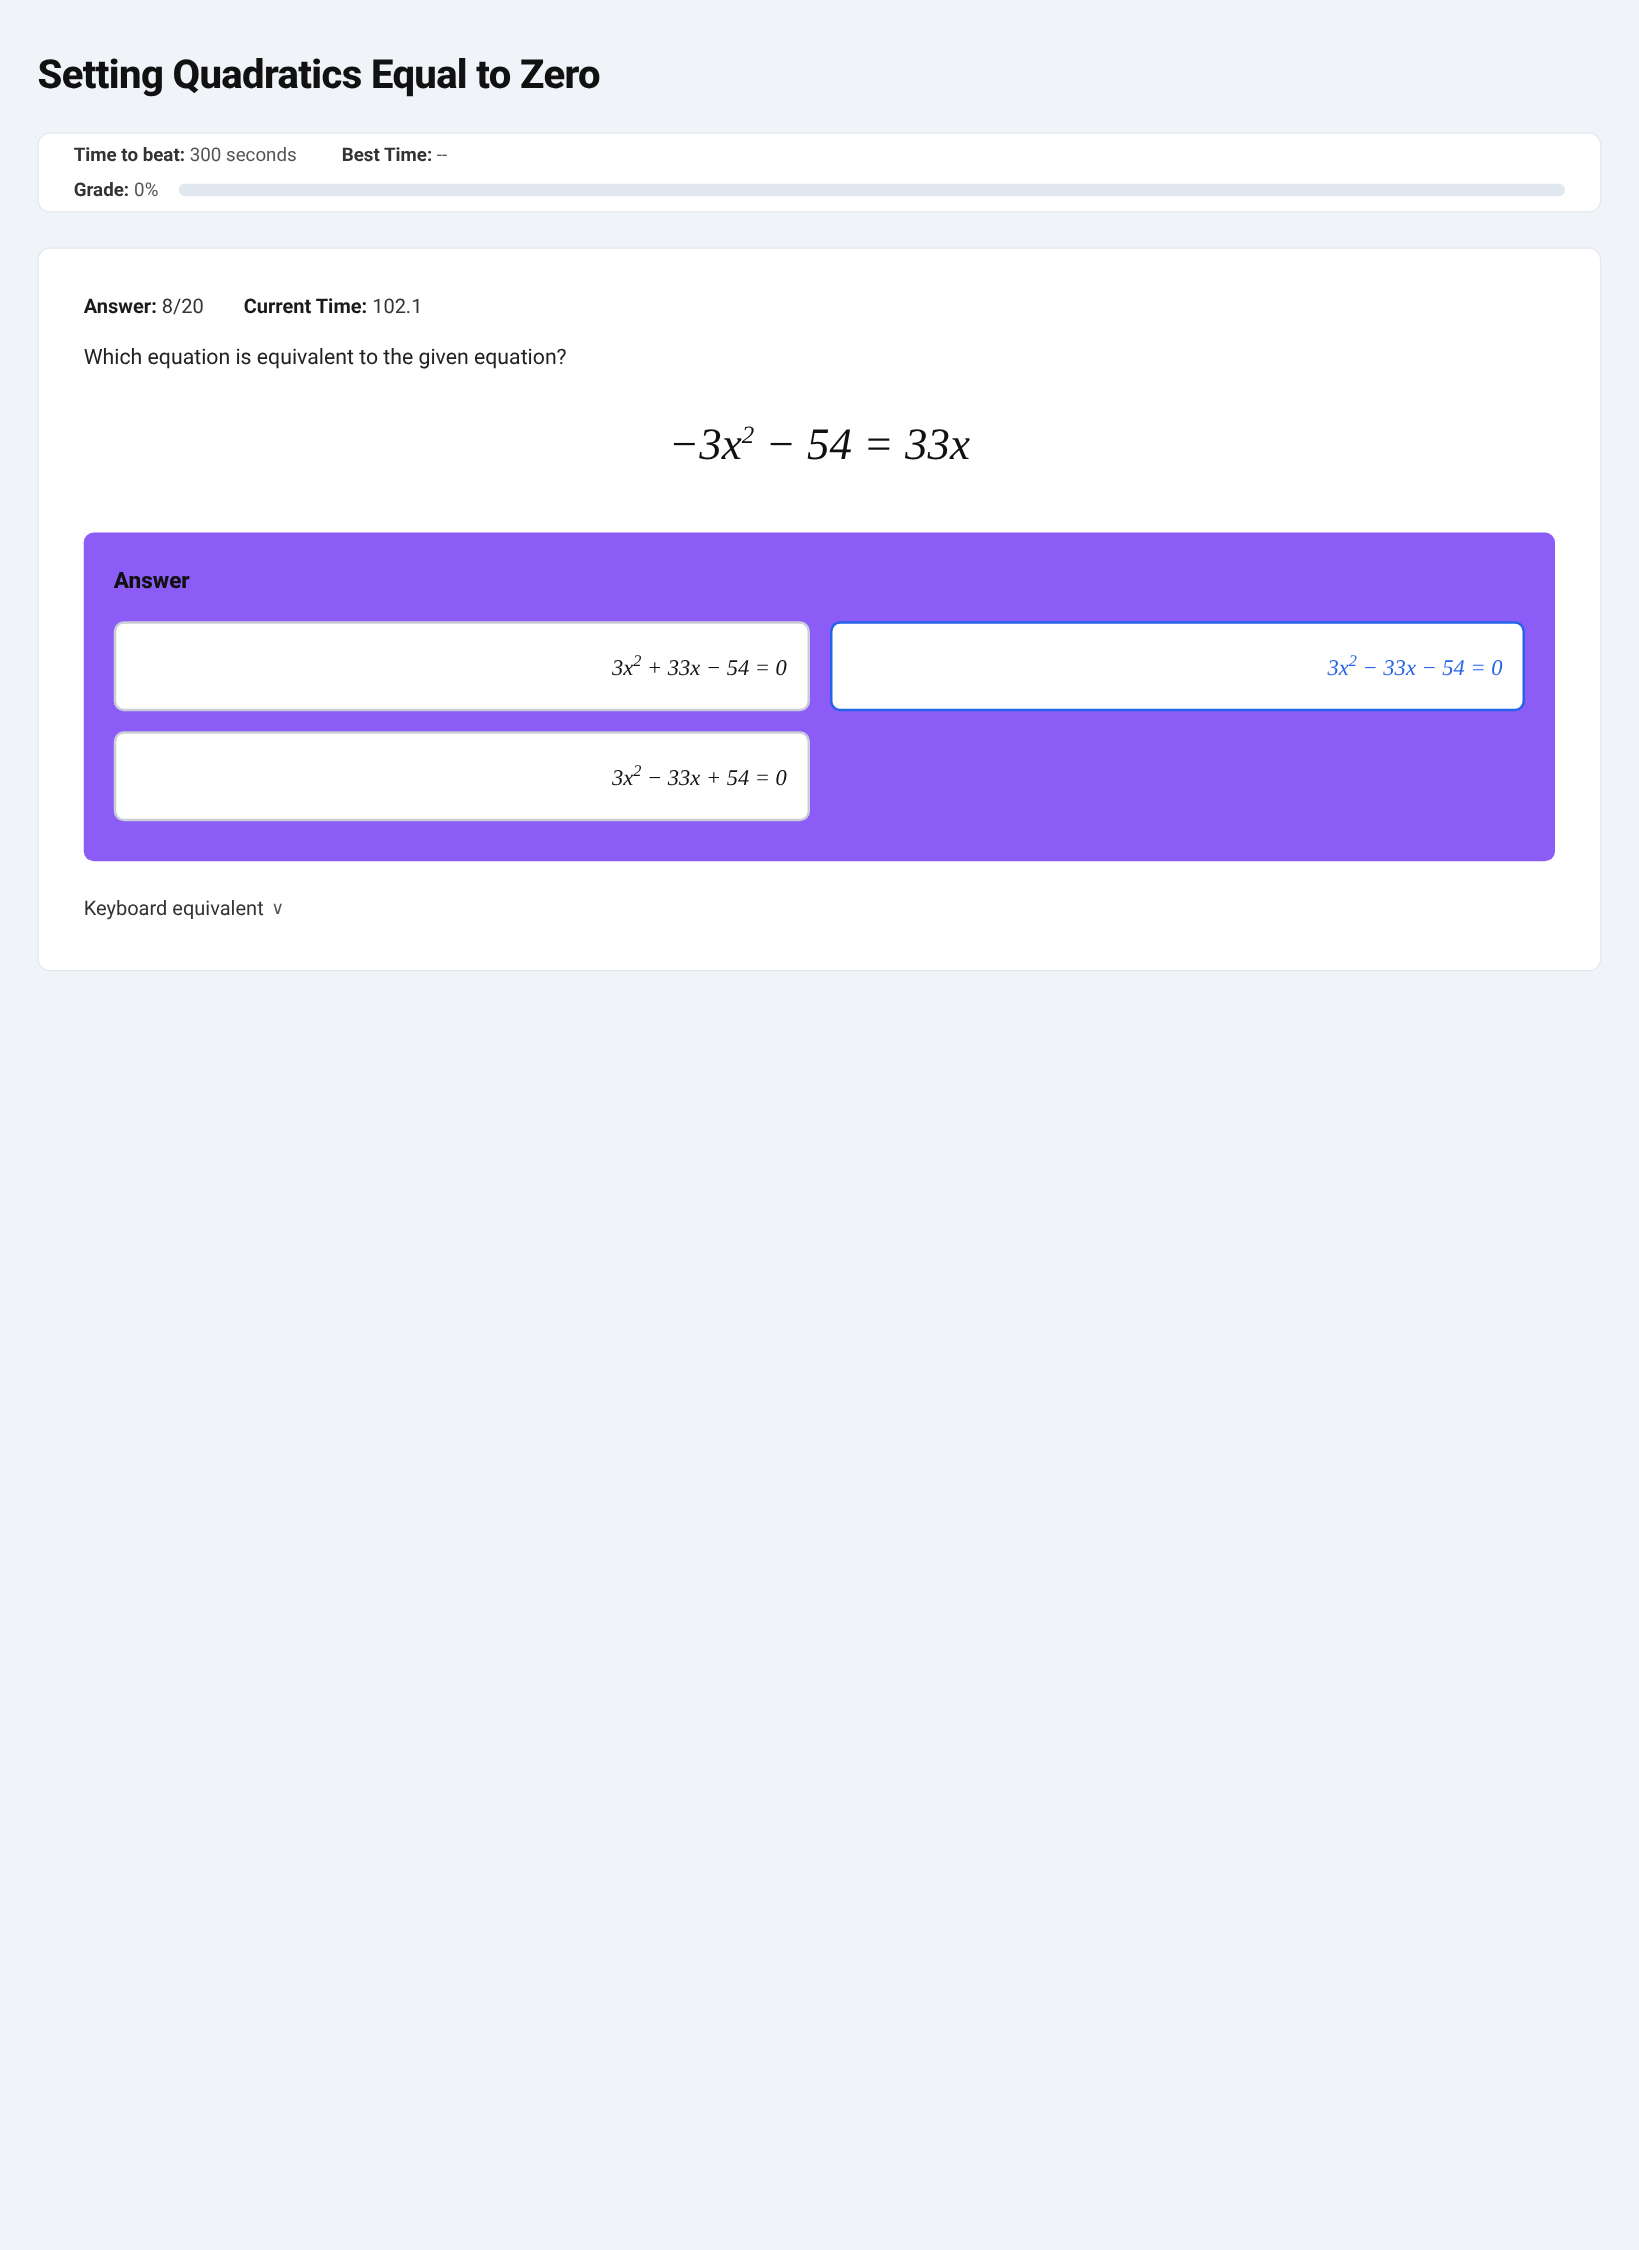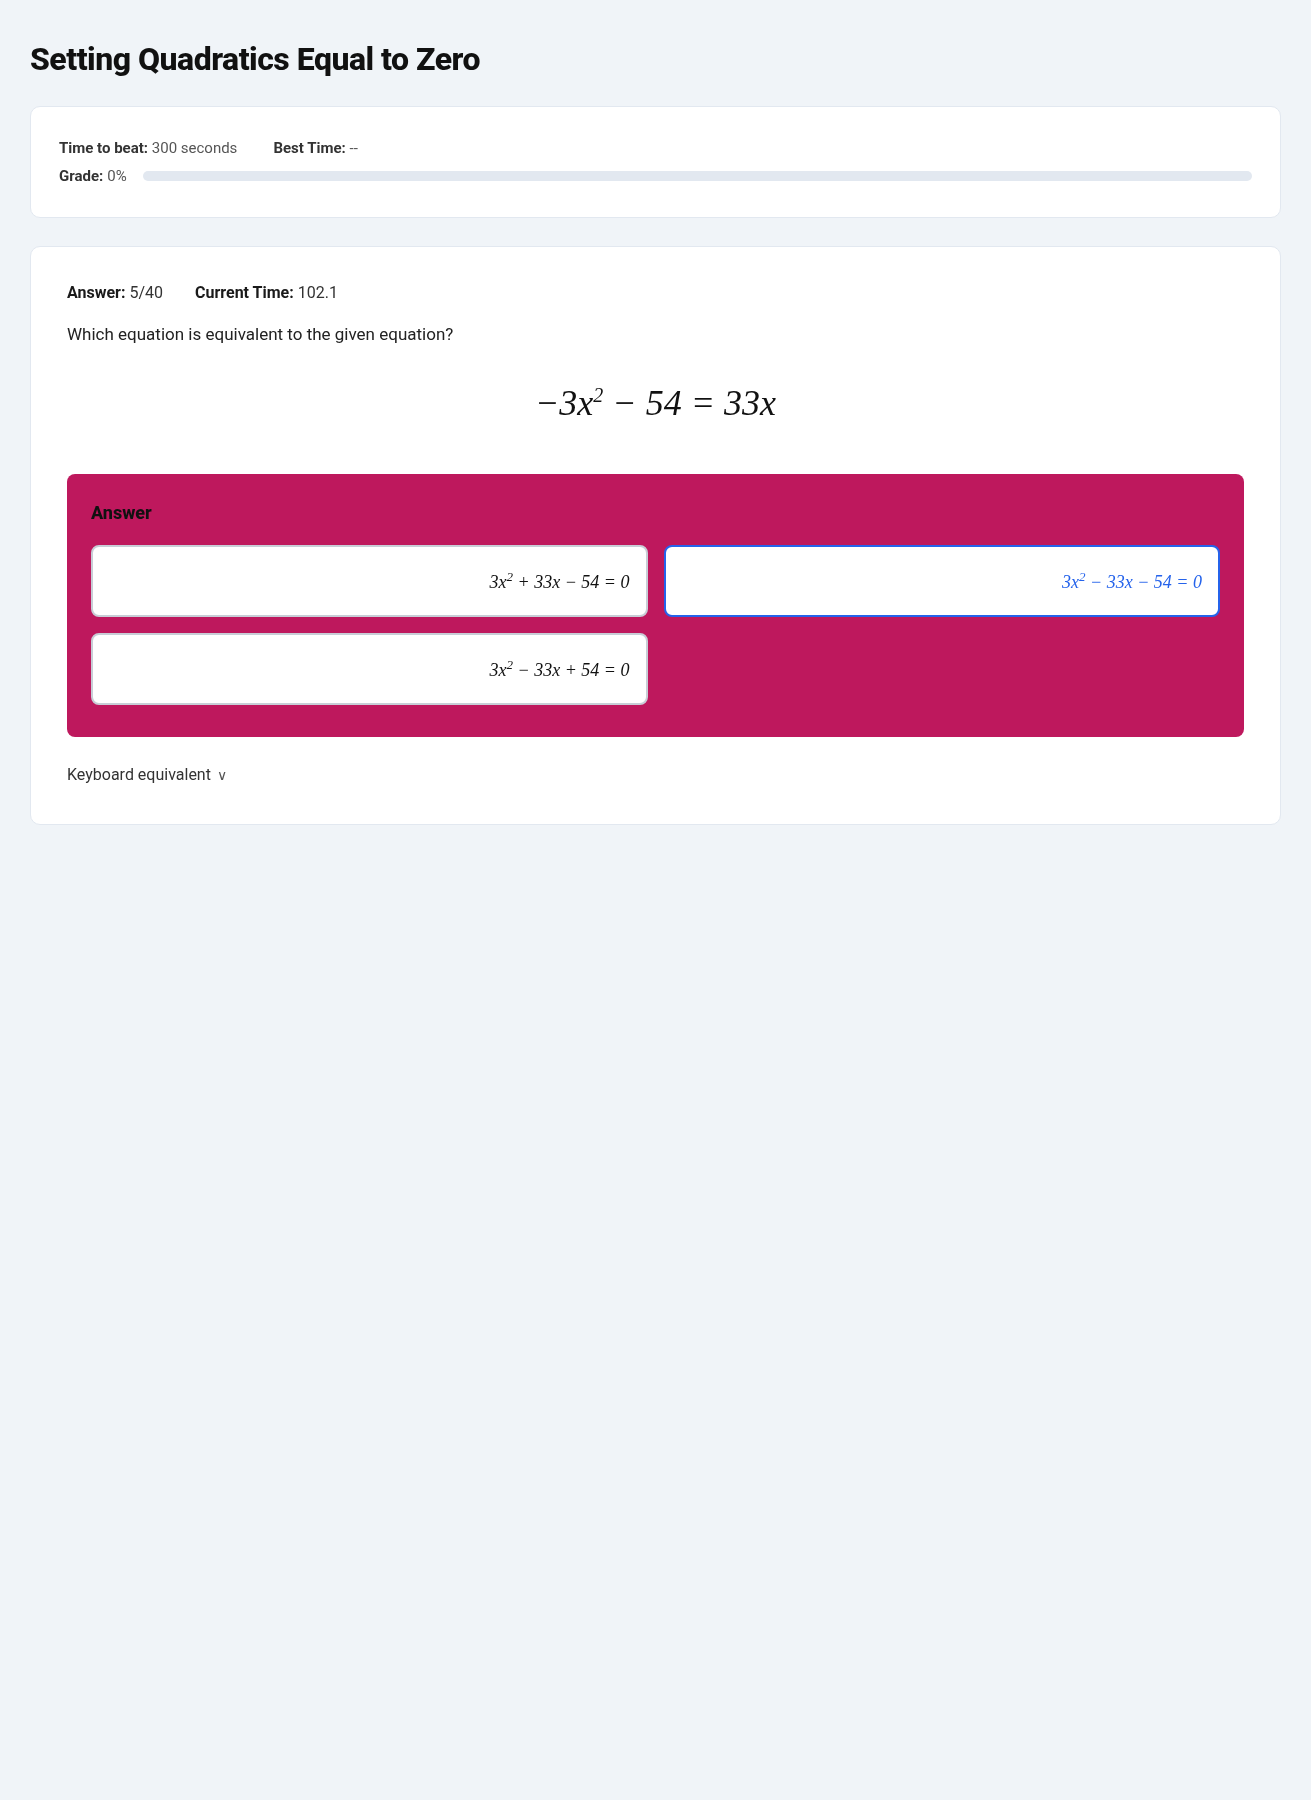--- a/index.html
+++ b/index.html
@@ -17,21 +17,21 @@
       font-weight: 800;
       color: #111;
       margin-bottom: 28px;
       letter-spacing: -0.5px;
     }
 
     .stats-card {
       background: #fff;
       border: 1px solid #e2e8f0;
       border-radius: 10px;
-      padding: 32px 28px;
+      padding: 8px 28px;
       margin-bottom: 28px;
     }
 
     .stats-row {
       display: flex;
       align-items: center;
       gap: 36px;
       margin-bottom: 10px;
     }
 
@@ -174,21 +174,21 @@
       margin-bottom: 40px;
       padding: 10px 0;
     }
 
     .equation-display sup {
       font-size: 20px;
       vertical-align: super;
     }
 
     .answer-section {
-      background: #be185d;
+      background: #8b5cf6;
       border-radius: 8px;
       padding: 28px 24px 32px 24px;
       margin-bottom: 28px;
     }
 
     .answer-label {
       font-size: 18px;
       font-weight: 800;
       color: #111;
       margin-bottom: 22px;
@@ -262,21 +262,21 @@
     </div>
   </div>
 </div>
 
 <div class="problem-card">
 
 
   <div class="score-row">
     <div>
       <span class="score-label">Answer:</span>
-      <span class="score-value">5/40</span>
+      <span class="score-value">8/20</span>
     </div>
     <div>
       <span class="score-label">Current Time:</span>
       <span class="score-value">102.1</span>
     </div>
   </div>
 
   <div class="question-text">Which equation is equivalent to the given equation?</div>
 
   <div class="equation-display">

